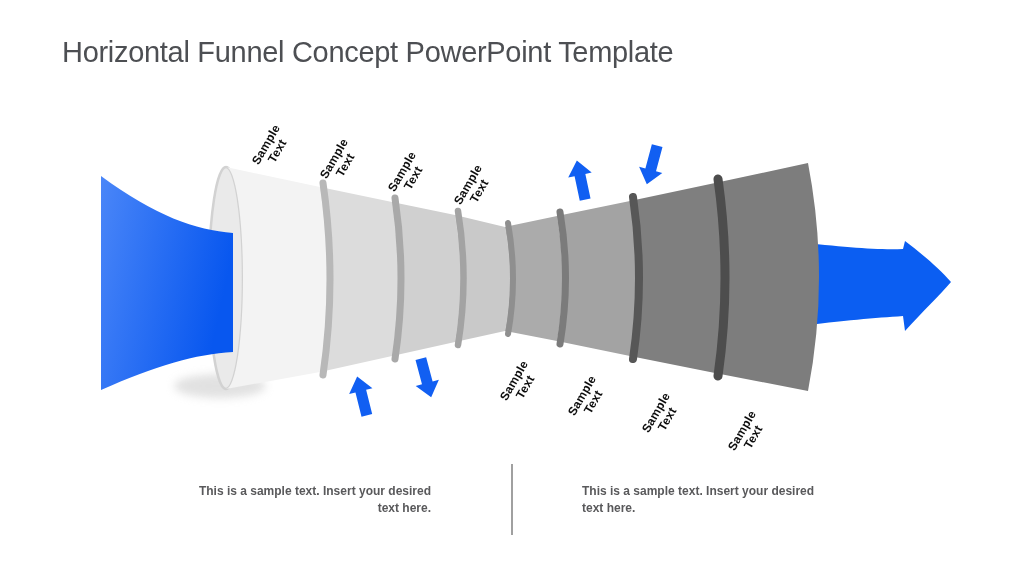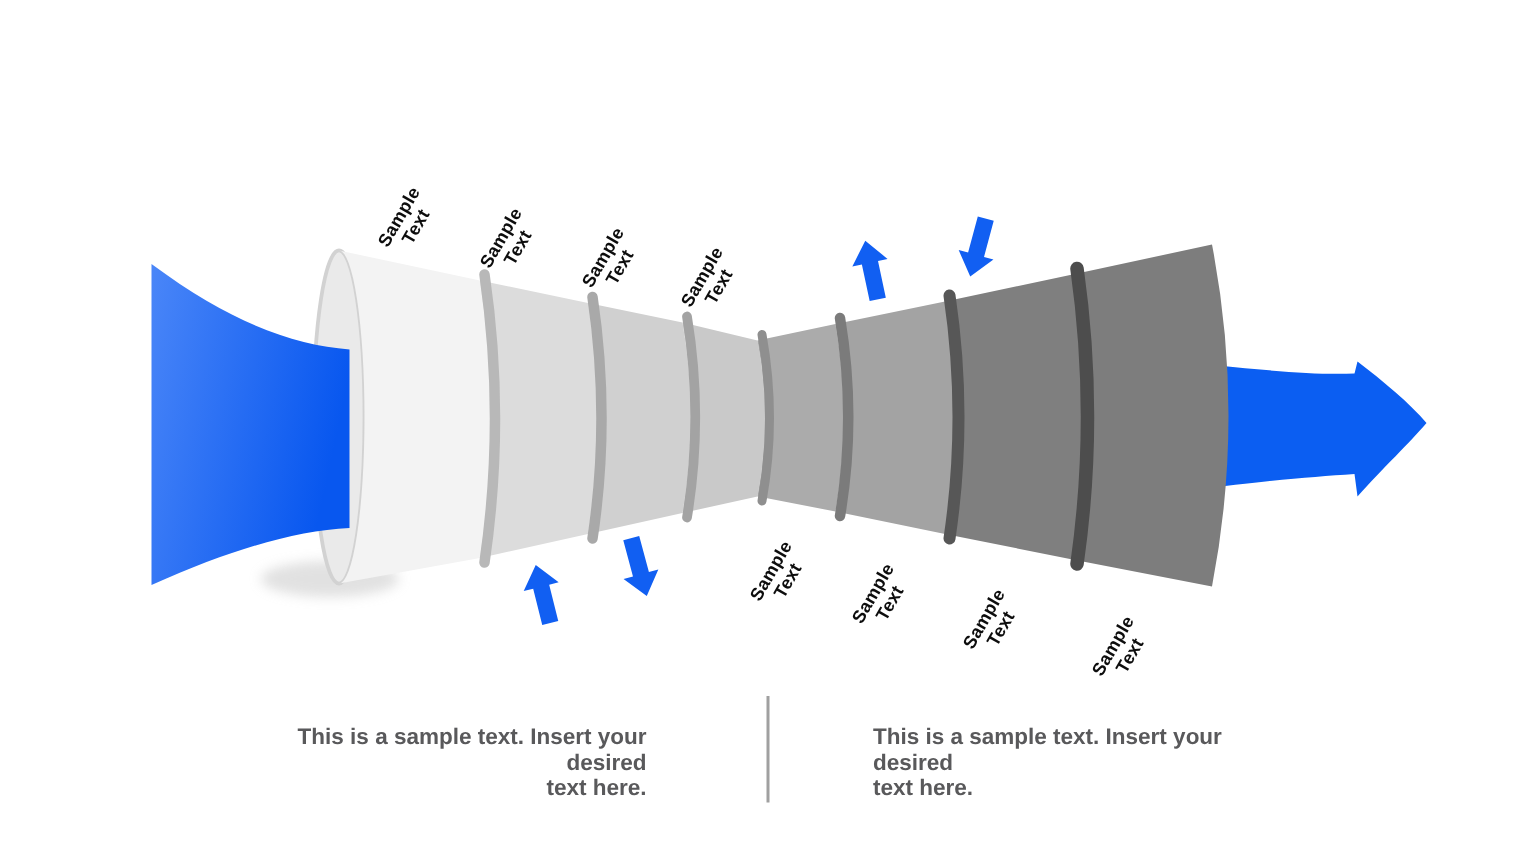--- a/index.html
+++ b/index.html
@@ -16,34 +16,35 @@
   }
   .seg-label{
     position:absolute;width:58px;text-align:center;
     transform:rotate(-60deg);
     font-size:12px;line-height:13px;font-weight:700;color:#0d0d0d;
     letter-spacing:0.2px;
   }
   .seg-label span{display:block;}
   .caption{
     position:absolute;width:236px;top:483px;
-    font-size:15px;line-height:17px;font-weight:700;color:#59595b;
+    font-size:12px;line-height:17px;font-weight:700;color:#59595b;
   }
   .caption-left{left:195px;text-align:right;}
   .caption-right{left:582px;text-align:left;}
   .divider{
     position:absolute;left:511px;top:464px;width:2px;height:71px;
     background:#a0a0a0;
   }
 </style>
 </head>
 <body>
 
 <div class="stage">
 
+  <div class="title">Horizontal Funnel Concept PowerPoint Template</div>
 
   <svg class="funnel" width="1024" height="576" viewBox="0 0 1024 576" xmlns="http://www.w3.org/2000/svg">
     <defs>
       <linearGradient id="gradIn" x1="0%" y1="0%" x2="100%" y2="35%">
         <stop offset="0" stop-color="#4a86f8"></stop>
         <stop offset="1" stop-color="#0857ef"></stop>
       </linearGradient>
       <filter id="soft" x="-60%" y="-60%" width="220%" height="220%">
         <feGaussianBlur stdDeviation="4"></feGaussianBlur>
       </filter>

